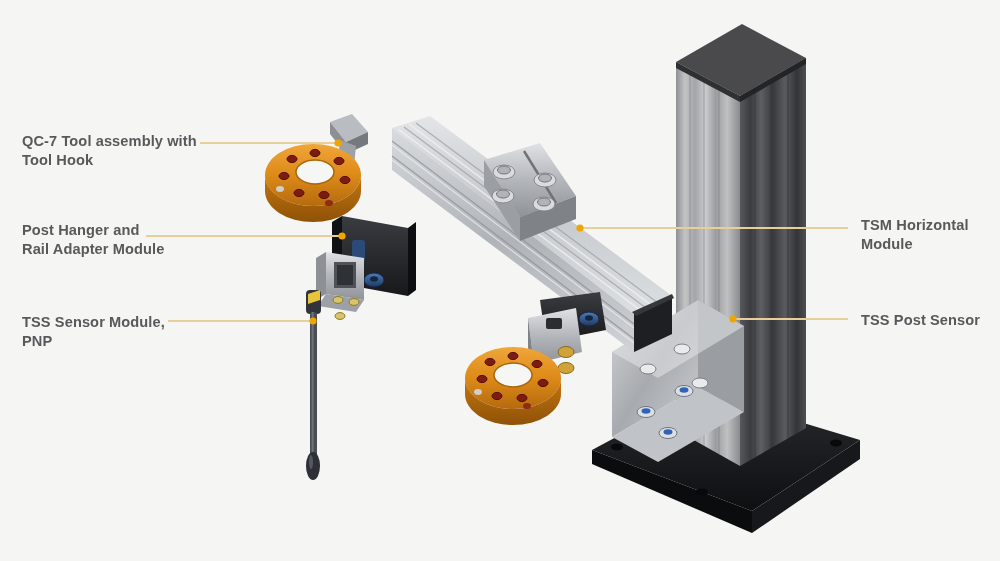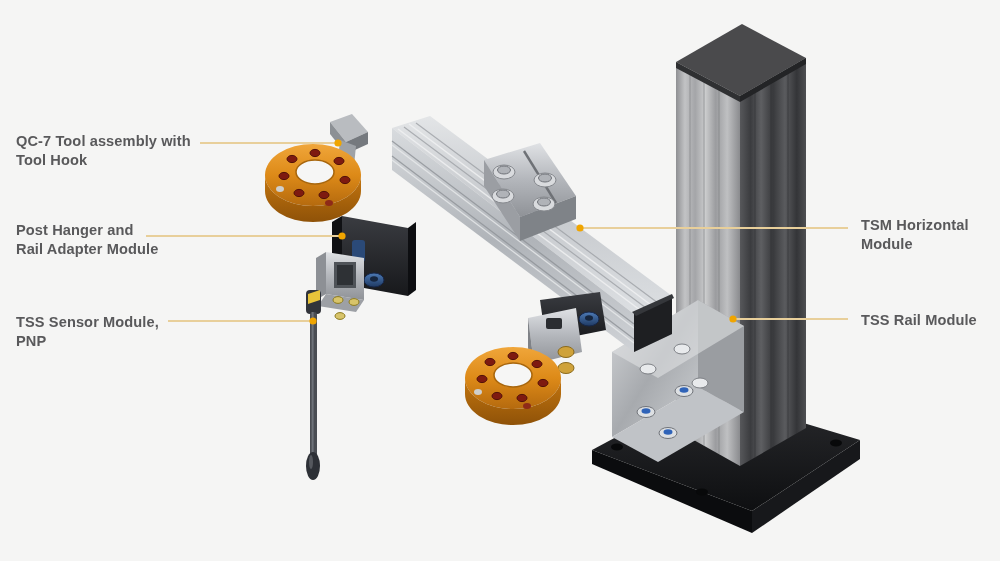--- a/index.html
+++ b/index.html
@@ -15,21 +15,21 @@
 
   .callout{
     position:absolute;
     color:#59595b;
     font-weight:bold;
     font-size:14.6px;
     line-height:19px;
     letter-spacing:.1px;
     white-space:pre-line;
   }
-  .callout.left{text-align:left;}
+  .callout.left{text-align:left;margin-left:6px;}
   .callout.right{text-align:left;}
 </style>
 </head>
 <body>
 
 <div id="stage">
 
 <svg id="art" width="1000" height="561" viewBox="0 0 1000 561">
   <defs>
     <linearGradient id="gPostL" x1="0" y1="0" x2="1" y2="0">
@@ -299,15 +299,15 @@
 
 <div class="callout left" style="left:16px;top:221px;">Post Hanger and
 Rail Adapter Module</div>
 
 <div class="callout left" style="left:16px;top:313px;">TSS Sensor Module,
 PNP</div>
 
 <div class="callout right" style="left:861px;top:216px;">TSM Horizontal
 Module</div>
 
-<div class="callout right" style="left:861px;top:311px;">TSS Rail Module</div>
+<div class="callout right" style="left:861px;top:311px;">TSS Post Sensor</div>
 
 </div>
 
 </body></html>

